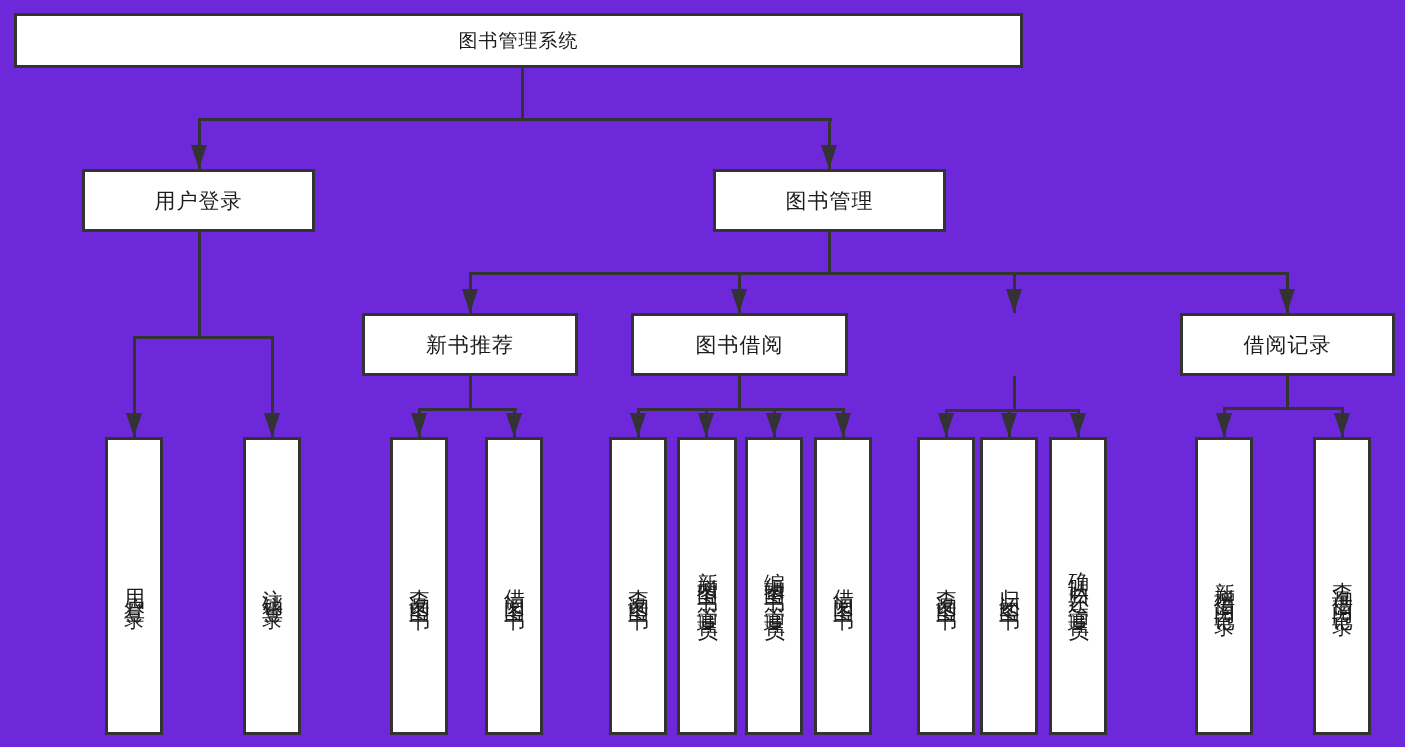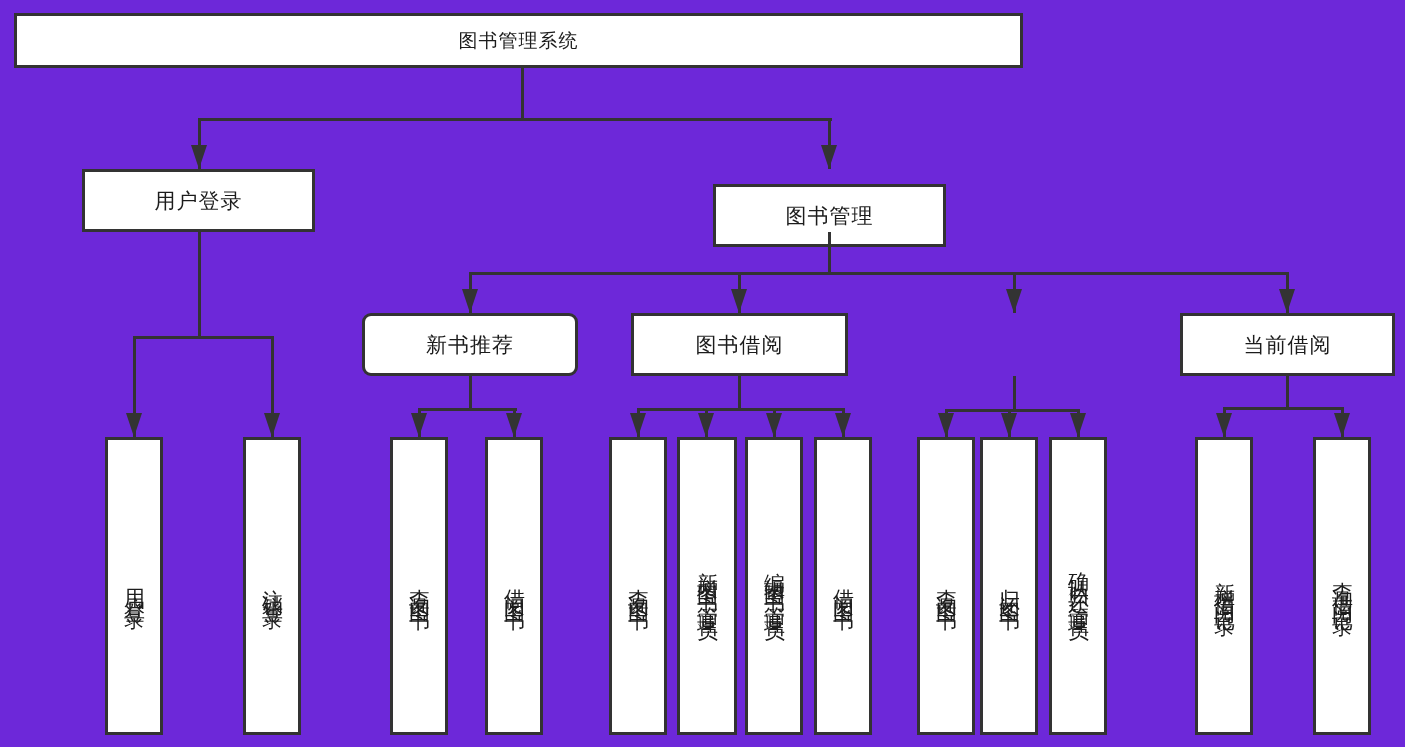--- a/index.html
+++ b/index.html
@@ -45,21 +45,21 @@
     <div class="hline" style="left:198px;top:118px;width:634px;"></div>
     <div class="vline" style="left:198px;top:118px;height:51px;"></div>
     <div class="arrow" style="left:191px;top:145px;"></div>
     <div class="vline" style="left:828px;top:118px;height:51px;"></div>
     <div class="arrow" style="left:821px;top:145px;"></div>
   </div>
 
   <div class="box" style="left:82px;top:169px;width:233px;height:63px;">
     <span class="branch-label">用户登录</span>
   </div>
-  <div class="box" style="left:713px;top:169px;width:233px;height:63px;margin-top:15px;">
+  <div class="box" style="left:713px;top:169px;width:233px;height:63px;">
     <span class="branch-label">图书管理</span>
   </div>
 
   <div>
     <div class="vline" style="left:198px;top:232px;height:107px;"></div>
     <div class="hline" style="left:133px;top:336px;width:141px;"></div>
     <div class="vline" style="left:133px;top:336px;height:101px;"></div>
     <div class="arrow" style="left:126px;top:413px;"></div>
     <div class="vline" style="left:271px;top:336px;height:101px;"></div>
     <div class="arrow" style="left:264px;top:413px;"></div>
@@ -71,28 +71,28 @@
     <div class="vline" style="left:469px;top:272px;height:41px;"></div>
     <div class="arrow" style="left:462px;top:289px;"></div>
     <div class="vline" style="left:738px;top:272px;height:41px;"></div>
     <div class="arrow" style="left:731px;top:289px;"></div>
     <div class="vline" style="left:1013px;top:272px;height:41px;"></div>
     <div class="arrow" style="left:1006px;top:289px;"></div>
     <div class="vline" style="left:1286px;top:272px;height:41px;"></div>
     <div class="arrow" style="left:1279px;top:289px;"></div>
   </div>
 
-  <div class="box" style="left:362px;top:313px;width:216px;height:63px;border-radius:9px;">
+  <div class="box" style="left:362px;top:313px;width:216px;height:63px;">
     <span class="branch-label">新书推荐</span>
   </div>
   <div class="box" style="left:631px;top:313px;width:217px;height:63px;">
     <span class="branch-label">图书借阅</span>
   </div>
   <div class="box" style="left:1180px;top:313px;width:215px;height:63px;">
-    <span class="branch-label">当前借阅</span>
+    <span class="branch-label">借阅记录</span>
   </div>
 
   <div>
     <div class="vline" style="left:469px;top:376px;height:35px;"></div>
     <div class="hline" style="left:418px;top:408px;width:99px;"></div>
     <div class="vline" style="left:418px;top:408px;height:29px;"></div>
     <div class="arrow" style="left:411px;top:413px;"></div>
     <div class="vline" style="left:513px;top:408px;height:29px;"></div>
     <div class="arrow" style="left:506px;top:413px;"></div>
   </div>

